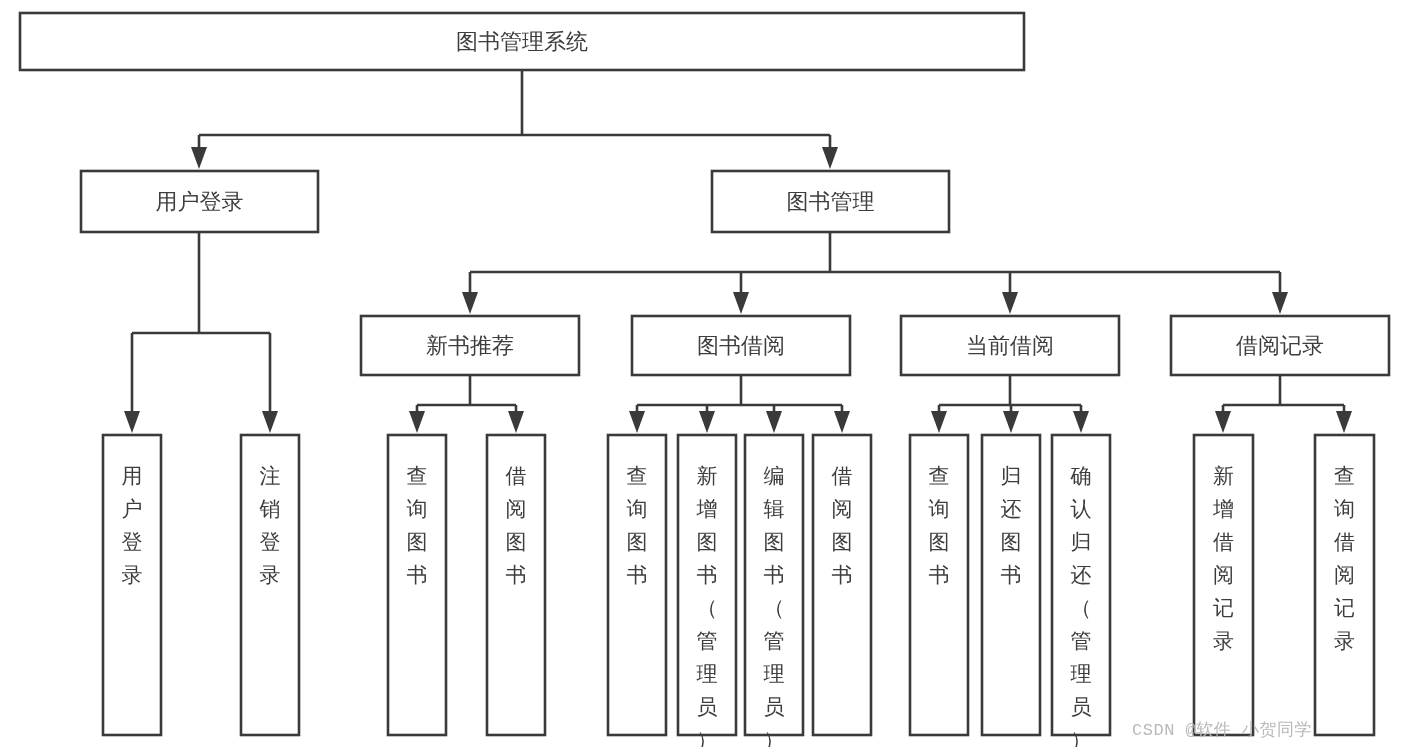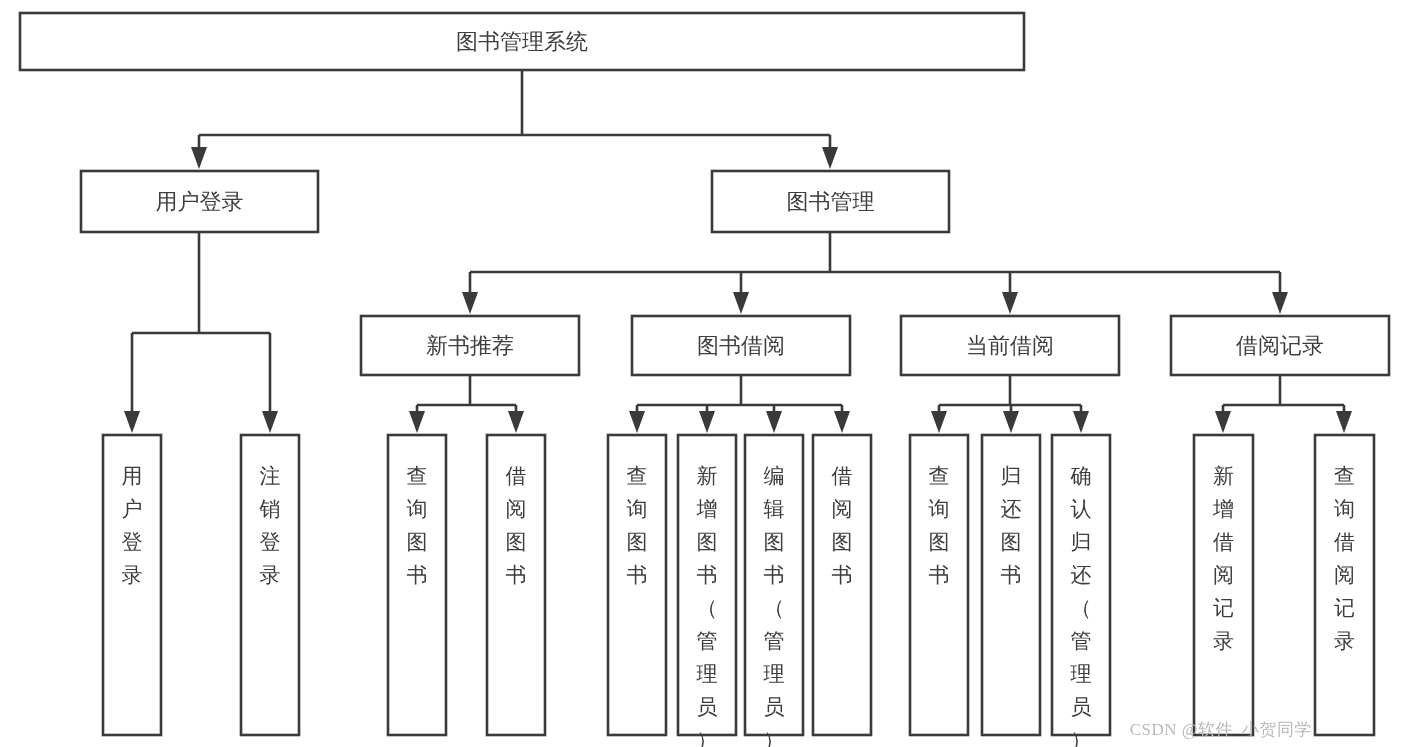--- a/index.html
+++ b/index.html
@@ -58,21 +58,21 @@
   .node-label-v {
     fill: #3d3d3d;
     font-family: "DejaVu Sans", "Liberation Sans", sans-serif;
     font-size: 21px;
     text-anchor: middle;
   }
   .watermark-text {
     position: absolute;
     right: 12px;
     bottom: 6px;
-    font-family: Liberation Serif, serif;
+    font-family: Liberation Mono, monospace;
     font-size: 17px;
     color: #b9b9b9;
     letter-spacing: 0.5px;
     white-space: nowrap;
     user-select: none;
     text-align: right;
   }
 </style>
 </head>
 <body>

